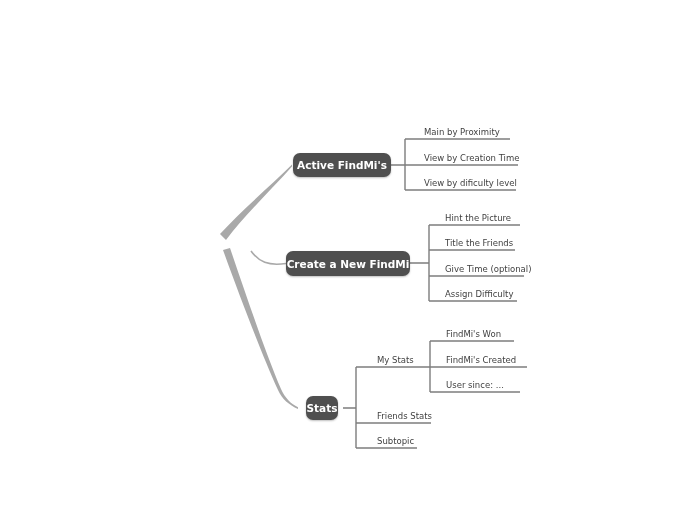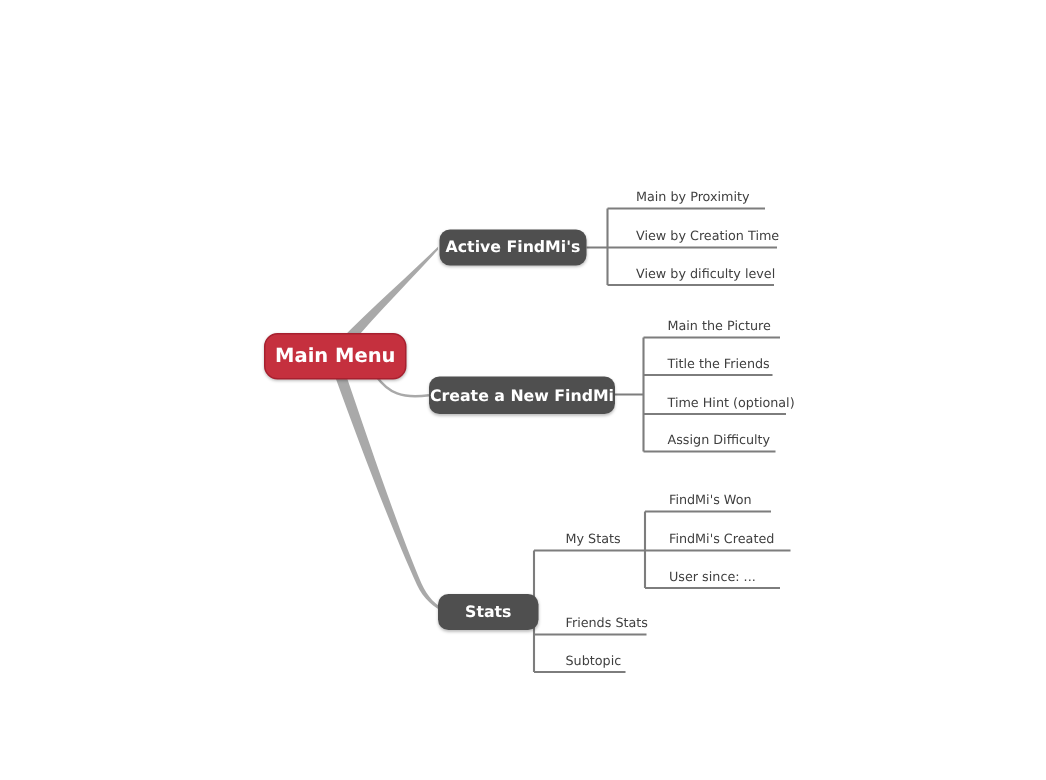--- a/index.html
+++ b/index.html
@@ -38,21 +38,21 @@
     box-shadow:0 1px 2px rgba(0,0,0,0.25);
   }
   .node-branch{
     background:var(--node-fill);
     border-radius:7px;
     font-size:10.5px;
     box-shadow:0 1px 2px rgba(0,0,0,0.25);
   }
   .node-active{left:293px;top:153px;width:98px;height:24px;}
   .node-create{left:286px;top:251px;width:124px;height:25px;}
-  .node-stats{left:292px;top:396px;width:67px;height:24px;}
+  .node-stats{left:306px;top:396px;width:32px;height:24px;}
   .leaf{
     position:absolute;
     font-size:8.5px;
     color:var(--leaf-text);
     white-space:nowrap;
     line-height:13px;
     cursor:pointer;
   }
 </style>
 </head>
@@ -70,33 +70,32 @@
 
     <path d="M391 165 H405 M405 139 V190 M405 139 H510 M405 165 H518 M405 190 H516" fill="none" stroke-width="1.4" stroke="#7d7d7d"></path>
 
     <path d="M410 263 H429 M429 225 V301 M429 225 H520 M429 250 H515 M429 276 H524 M429 301 H517" fill="none" stroke-width="1.4" stroke="#7d7d7d"></path>
 
     <path d="M343 408 H356 M356 367 V448 M356 367 H430 M356 423 H431 M356 448 H417" fill="none" stroke-width="1.4" stroke="#7d7d7d"></path>
 
     <path d="M430 341 V392 M430 341 H514 M430 367 H527 M430 392 H520" fill="none" stroke-width="1.4" stroke="#7d7d7d"></path>
   </svg>
 
-  <div class="node node-root">Main Menu</div>
 
   <div class="node node-branch node-active">Active FindMi's</div>
   <div class="node node-branch node-create">Create a New FindMi</div>
   <div class="node node-branch node-stats">Stats</div>
 
   <div class="leaf" style="left:424px;top:126px">Main by Proximity</div>
   <div class="leaf" style="left:424px;top:152px">View by Creation Time</div>
   <div class="leaf" style="left:424px;top:177px">View by dificulty level</div>
 
-  <div class="leaf" style="left:445px;top:212px">Main the Picture</div>
+  <div class="leaf" style="left:445px;top:212px">Hint the Picture</div>
   <div class="leaf" style="left:445px;top:237px">Title the Friends</div>
-  <div class="leaf" style="left:445px;top:263px">Time Hint (optional)</div>
+  <div class="leaf" style="left:445px;top:263px">Give Time (optional)</div>
   <div class="leaf" style="left:445px;top:288px">Assign Difficulty</div>
 
   <div class="leaf" style="left:377px;top:354px">My Stats</div>
   <div class="leaf" style="left:377px;top:410px">Friends Stats</div>
   <div class="leaf" style="left:377px;top:435px">Subtopic</div>
 
   <div class="leaf" style="left:446px;top:328px">FindMi's Won</div>
   <div class="leaf" style="left:446px;top:354px">FindMi's Created</div>
   <div class="leaf" style="left:446px;top:379px">User since: ...</div>
 

